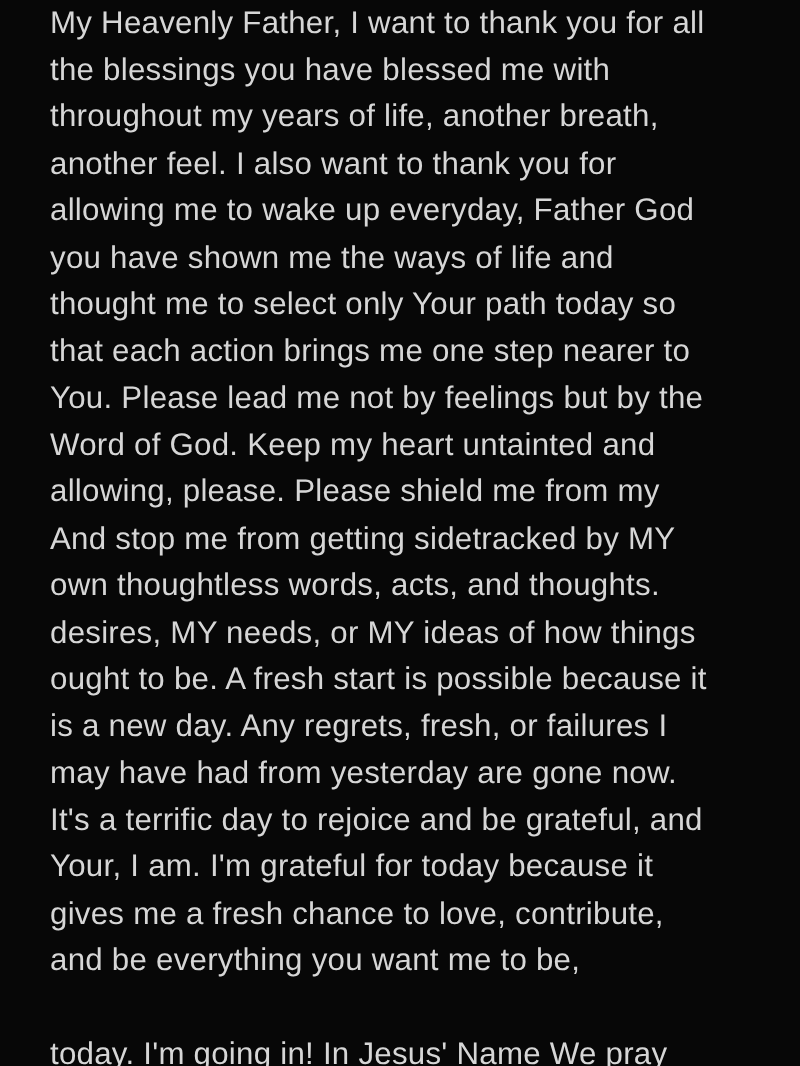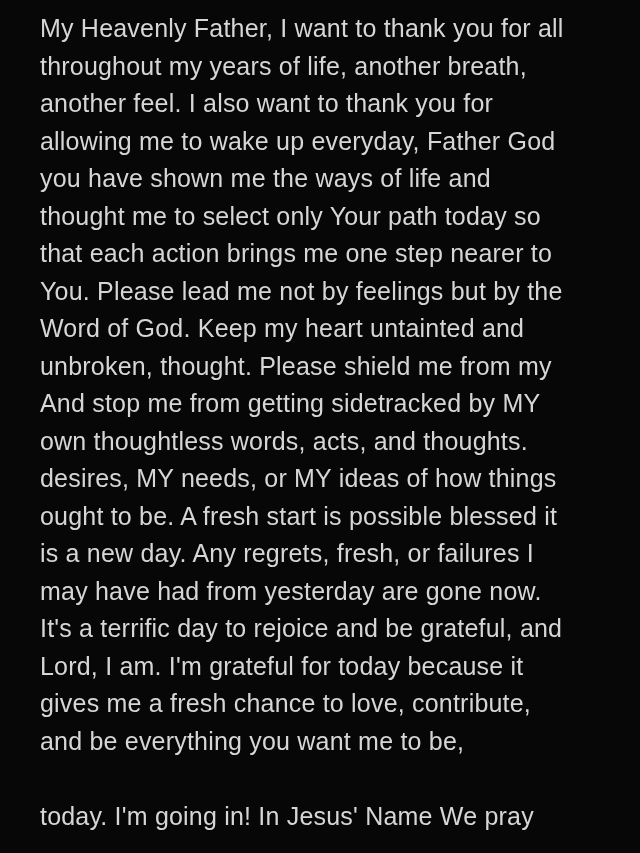--- a/index.html
+++ b/index.html
@@ -11,57 +11,58 @@
     height: 853px;
     overflow: hidden;
     background: #070707;
     font-family: "Liberation Sans", sans-serif;
   }
   .prayer-wrap {
     box-sizing: border-box;
     width: 640px;
     height: 853px;
     overflow: hidden;
-    padding: 10px 20px 0 40px;
+    padding: 0 20px 0 40px;
   }
   .para .line {
     white-space: nowrap;
     font-size: 25px;
     line-height: 37.5px;
     font-weight: 400;
     letter-spacing: 0.2px;
     color: #d6d6d6;
   }
   .spacer {
     height: 37.5px;
   }
 </style>
 </head>
 <body>
 
 <div class="prayer-wrap">
   <div class="para">
       <div class="line">My Heavenly Father, I want to thank you for all</div>
+      <div class="line">the blessings you have blessed me with</div>
       <div class="line">throughout my years of life, another breath,</div>
       <div class="line">another feel. I also want to thank you for</div>
       <div class="line">allowing me to wake up everyday, Father God</div>
       <div class="line">you have shown me the ways of life and</div>
       <div class="line">thought me to select only Your path today so</div>
       <div class="line">that each action brings me one step nearer to</div>
       <div class="line">You. Please lead me not by feelings but by the</div>
       <div class="line">Word of God. Keep my heart untainted and</div>
-      <div class="line">unbroken, thought. Please shield me from my</div>
+      <div class="line">allowing, please. Please shield me from my</div>
       <div class="line">And stop me from getting sidetracked by MY</div>
       <div class="line">own thoughtless words, acts, and thoughts.</div>
       <div class="line">desires, MY needs, or MY ideas of how things</div>
-      <div class="line">ought to be. A fresh start is possible blessed it</div>
+      <div class="line">ought to be. A fresh start is possible because it</div>
       <div class="line">is a new day. Any regrets, fresh, or failures I</div>
       <div class="line">may have had from yesterday are gone now.</div>
       <div class="line">It's a terrific day to rejoice and be grateful, and</div>
-      <div class="line">Lord, I am. I'm grateful for today because it</div>
+      <div class="line">Your, I am. I'm grateful for today because it</div>
       <div class="line">gives me a fresh chance to love, contribute,</div>
       <div class="line">and be everything you want me to be,</div>
     </div>
   <div class="spacer"></div>
   <div class="para">
       <div class="line">today. I'm going in! In Jesus' Name We pray</div>
     </div>
 </div>
 
 </body></html>

